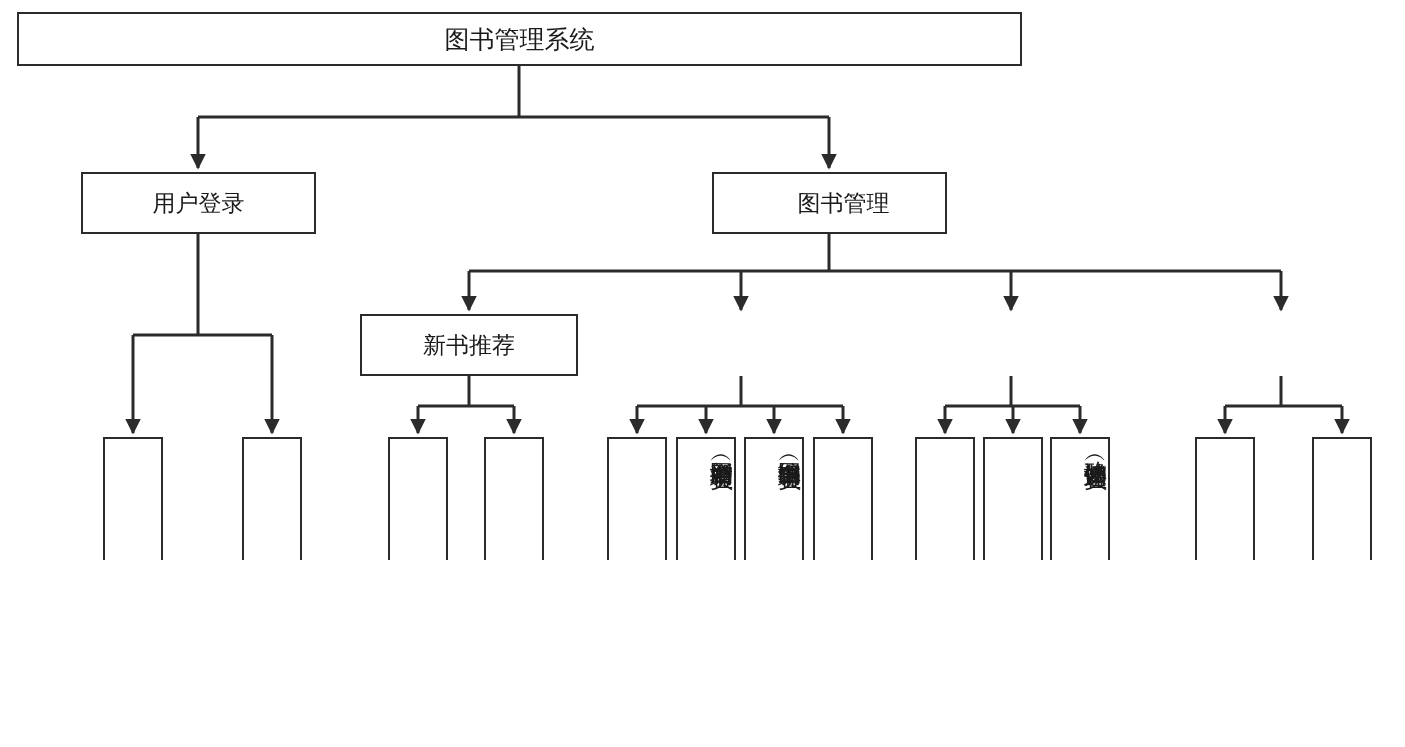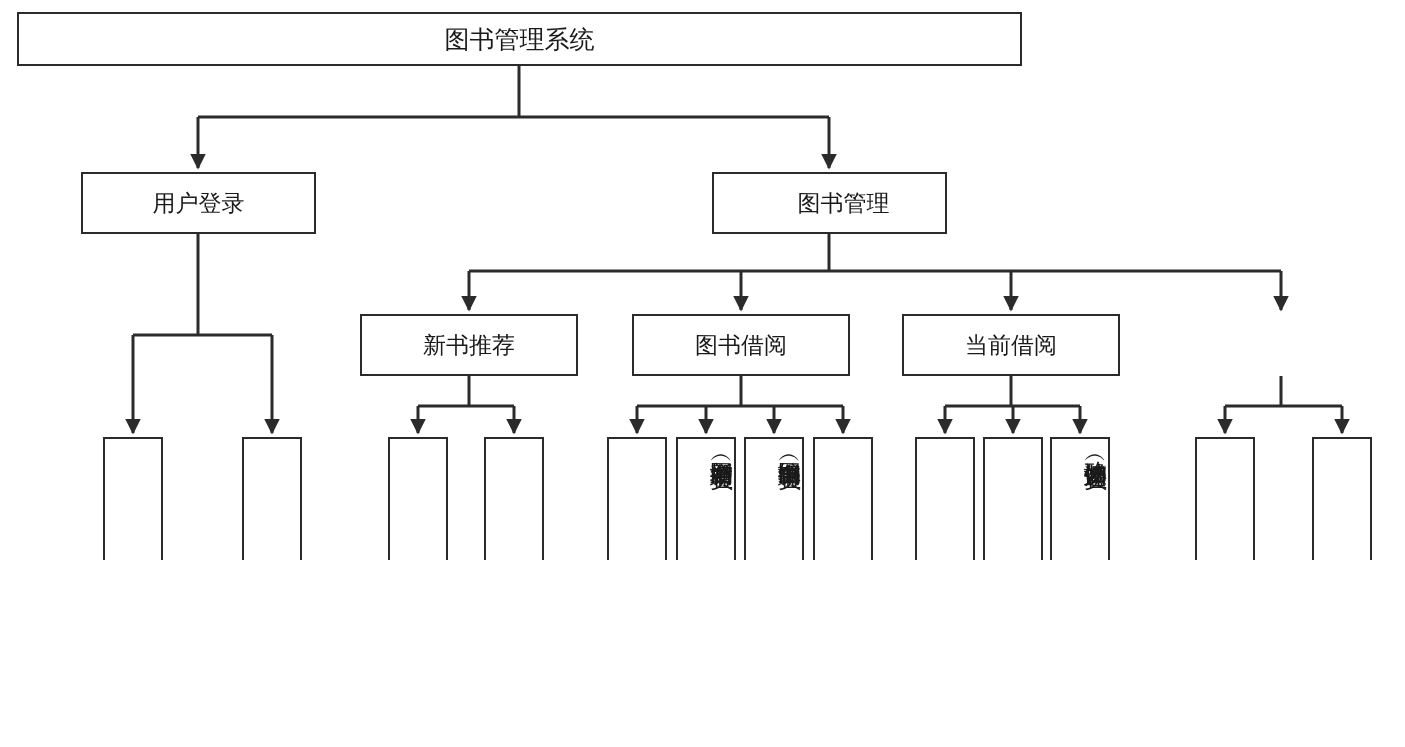--- a/index.html
+++ b/index.html
@@ -144,26 +144,20 @@
   <div class="node lvl2" style="left:81px; top:172px; width:235px; height:62px;">
     <span>用户登录</span>
   </div>
   <div class="node lvl2" style="left:712px; top:172px; width:235px; height:62px;padding-left:28px;">
     <span>图书管理</span>
   </div>
 
   <div class="node lvl3" style="left:360px; top:314px; width:218px; height:62px;">
     <span>新书推荐</span>
   </div>
-  <div class="node lvl3" style="left:632px; top:314px; width:218px; height:62px;">
-    <span>图书借阅</span>
-  </div>
-  <div class="node lvl3" style="left:902px; top:314px; width:218px; height:62px;">
-    <span>当前借阅</span>
-  </div>
 
   <div class="node leaf short" style="left:103px; top:437px; width:60px; height:300px;">
     <span class="leaf-text">用户登录</span>
   </div>
   <div class="node leaf short" style="left:242px; top:437px; width:60px; height:300px;">
     <span class="leaf-text">注销登录</span>
   </div>
 
   <div class="node leaf short" style="left:388px; top:437px; width:60px; height:300px;">
     <span class="leaf-text">查询图书</span>

